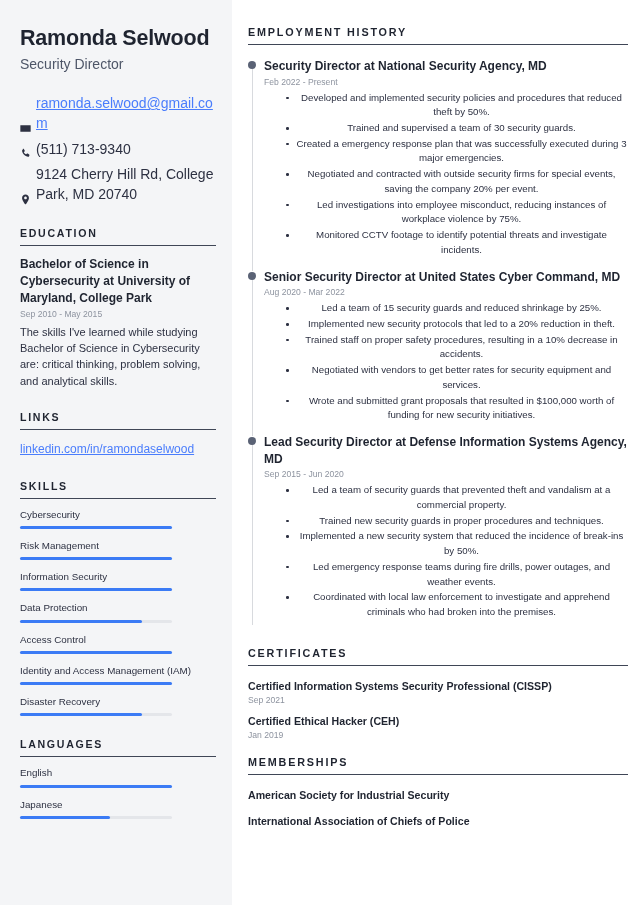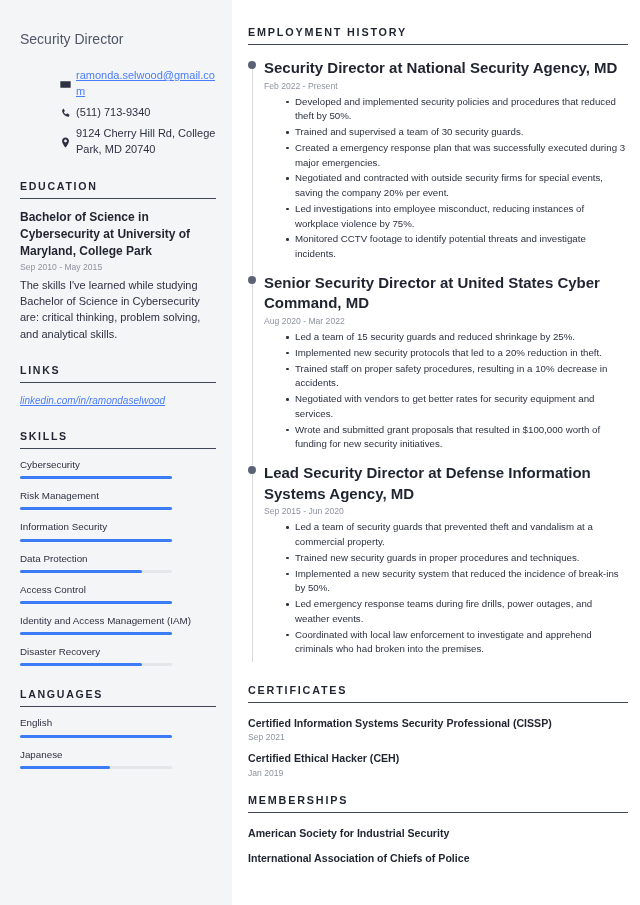--- a/index.html
+++ b/index.html
@@ -42,26 +42,25 @@
     margin-top: 5px;
     font-weight: normal;
   }
 
   .contact-list {
     margin-top: 21px;
   }
 
   .contact-row {
     display: flex;
-    align-items: center;
+    align-items: flex-end;
     margin-bottom: 5px;
-    font-size: 11px;
+    font-size: 14px;
     line-height: 1.45;
     color: #2d3142;
-    margin-left: 40px;
   }
 
   .contact-ico {
     flex: 0 0 16px;
     width: 16px;
     padding-top: 1px;
     color: #2d3142;
     display: flex;
     justify-content: flex-start;
   }
@@ -100,21 +99,21 @@
     margin-top: 2px;
   }
 
   .edu-desc {
     font-size: 11px;
     line-height: 1.48;
     color: #2d3142;
     margin-top: 5px;
   }
 
-  .links-body { font-size: 10px; line-height: 1.5; font-style: italic; }
+  .links-body { font-size: 12px; line-height: 1.5; }
 
   
   .bar-row { margin-bottom: 11px; }
 
   .bar-label {
     font-size: 9.8px;
     color: #2d3142;
     margin-bottom: 5px;
     line-height: 1.25;
   }
@@ -174,36 +173,37 @@
     position: absolute;
     left: 0;
     top: 3px;
     width: 8px;
     height: 8px;
     border-radius: 50%;
     background: #5a6275;
   }
 
   .job-heading {
-    font-size: 15px;
+    font-size: 12px;
     font-weight: bold;
     color: #1f2430;
     line-height: 1.38;
   }
 
   .job-date {
     font-size: 8.6px;
     color: #8d939f;
     margin-top: 2px;
     margin-bottom: 4px;
   }
 
   .job-bullets {
     list-style: none;
     padding-left: 22px;
+    text-align: center;
   }
 
   .job-bullets li {
     position: relative;
     font-size: 9.7px;
     line-height: 1.52;
     color: #2d3142;
     margin-bottom: 1px;
     padding-left: 9px;
   }
@@ -244,20 +244,21 @@
     line-height: 1.35;
   }
 </style>
 </head>
 <body>
 
 <div class="resume">
 
   <aside class="sidebar">
 
+    <h1 class="name">Ramonda Selwood</h1>
     <div class="job-title">Security Director</div>
 
     <div class="contact-list">
 
       <div class="contact-row">
         <span class="contact-ico">
           <svg width="11" height="11" viewBox="0 0 16 16" fill="currentColor">
             <path d="M1 3.2h14c.3 0 .5.2.5.5v8.6c0 .3-.2.5-.5.5H1c-.3 0-.5-.2-.5-.5V3.7c0-.3.2-.5.5-.5zm7 5.1L2.2 4.6h11.6L8 8.3z"></path>
           </svg>
         </span>

